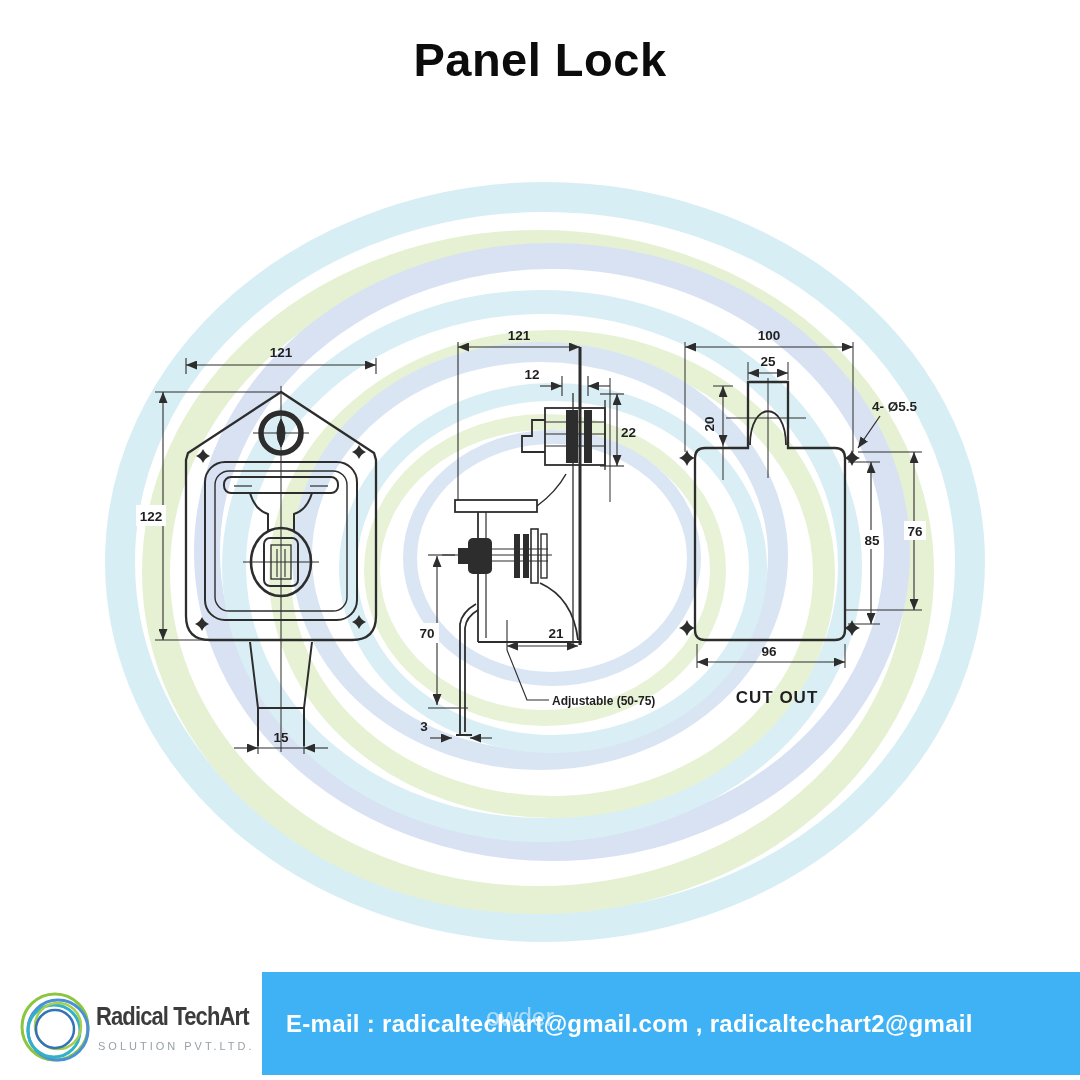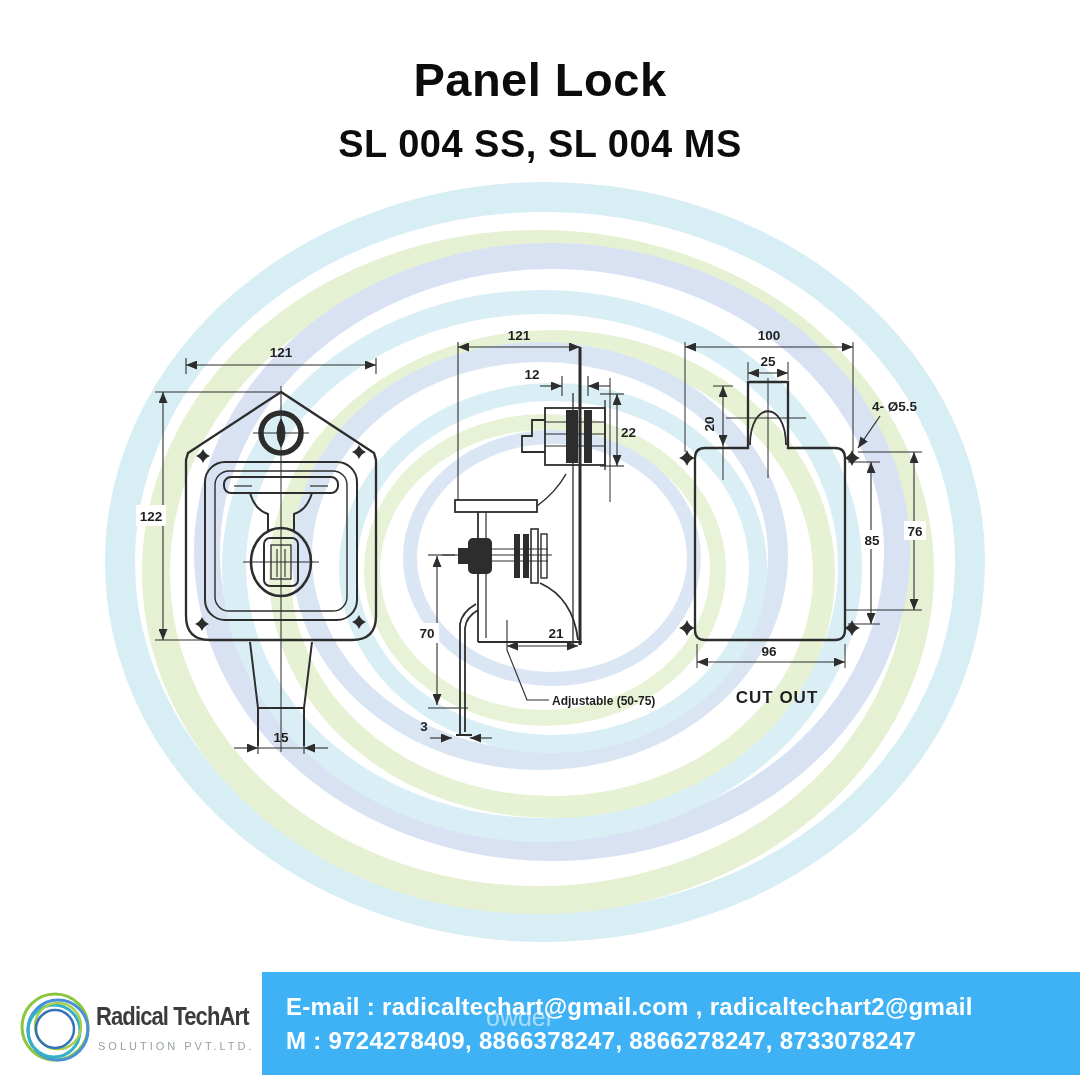--- a/index.html
+++ b/index.html
@@ -1,20 +1,20 @@
 <!DOCTYPE html>
 <html><head>
 <meta charset="utf-8">
 <style>
   html,body{margin:0;padding:0;background:#ffffff;}
   .page{position:relative;width:1080px;height:1080px;background:#ffffff;overflow:hidden;
         font-family:"Liberation Sans", sans-serif;}
   
   .hdr{position:absolute;top:0;left:0;width:1080px;text-align:center;z-index:5;}
-  .title{margin:0;padding-top:56px;font-size:47px;line-height:1.0;font-weight:bold;
+  .title{margin:0;padding-top:36px;font-size:47px;line-height:1.0;font-weight:bold;
          color:#0c0c0c;letter-spacing:0.5px;}
   .subtitle{margin:0;padding-top:22px;font-size:38px;line-height:1.0;font-weight:bold;
             color:#0c0c0c;letter-spacing:0.5px;}
   
   .rings,.draw{position:absolute;left:0;top:0;width:1080px;height:1080px;}
   .rings{z-index:1;}
   .draw{z-index:3;}
   
   .dim{font-family:"Liberation Sans", sans-serif;font-size:13.5px;font-weight:bold;fill:#1f1f1f;}
   .dim-sm{font-family:"Liberation Sans", sans-serif;font-size:12px;font-weight:bold;fill:#1f1f1f;}
@@ -49,21 +49,20 @@
       <ellipse cx="552" cy="574" rx="272" ry="233" stroke="#e7f2d5" stroke-width="22"></ellipse>
       <ellipse cx="540" cy="556" rx="238" ry="204" stroke="#dae5f4" stroke-width="20"></ellipse>
       <ellipse cx="553" cy="568" rx="205" ry="176" stroke="#daeff5" stroke-width="18"></ellipse>
       <ellipse cx="545" cy="570" rx="173" ry="148" stroke="#e8f2d7" stroke-width="16"></ellipse>
       <ellipse cx="552" cy="558" rx="142" ry="121" stroke="#dbe6f4" stroke-width="14"></ellipse>
     </g>
   </svg>
 
   <div class="hdr">
     <h1 class="title">Panel Lock</h1>
-    <h2 class="subtitle">SL 004 SS, SL 004 MS</h2>
   </div>
 
   <svg class="draw" viewBox="0 0 1080 1080">
     <defs>
       <marker id="ma" markerWidth="11" markerHeight="9" refX="11" refY="4.5" orient="auto-start-reverse" markerUnits="userSpaceOnUse">
         <path d="M0,0 L11,4.5 L0,9 z" fill="#2d2d2d"></path>
       </marker>
     </defs>
 
     <g stroke="#2d2d2d" fill="none">
@@ -288,17 +287,16 @@
         <circle cx="40" cy="40" r="30" stroke="#4a90d9" stroke-width="3"></circle>
         <circle cx="36" cy="41" r="26" stroke="#35b0c9" stroke-width="3"></circle>
         <circle cx="40" cy="36" r="23" stroke="#a5cf4e" stroke-width="2.5"></circle>
         <circle cx="37" cy="39" r="19" stroke="#3572b8" stroke-width="2.5"></circle>
       </g>
     </svg>
     <div class="logo-name">Radical TechArt</div>
     <div class="logo-tag">SOLUTION PVT.LTD.</div>
     <div class="banner">
       <div class="banner-line">E-mail : radicaltechart@gmail.com , radicaltechart2@gmail</div>
-      <div class="banner-line">M : 9724278409, 8866378247, 8866278247, 8733078247</div>
     </div>
   </div>
 
 </div>
 
 </body></html>

